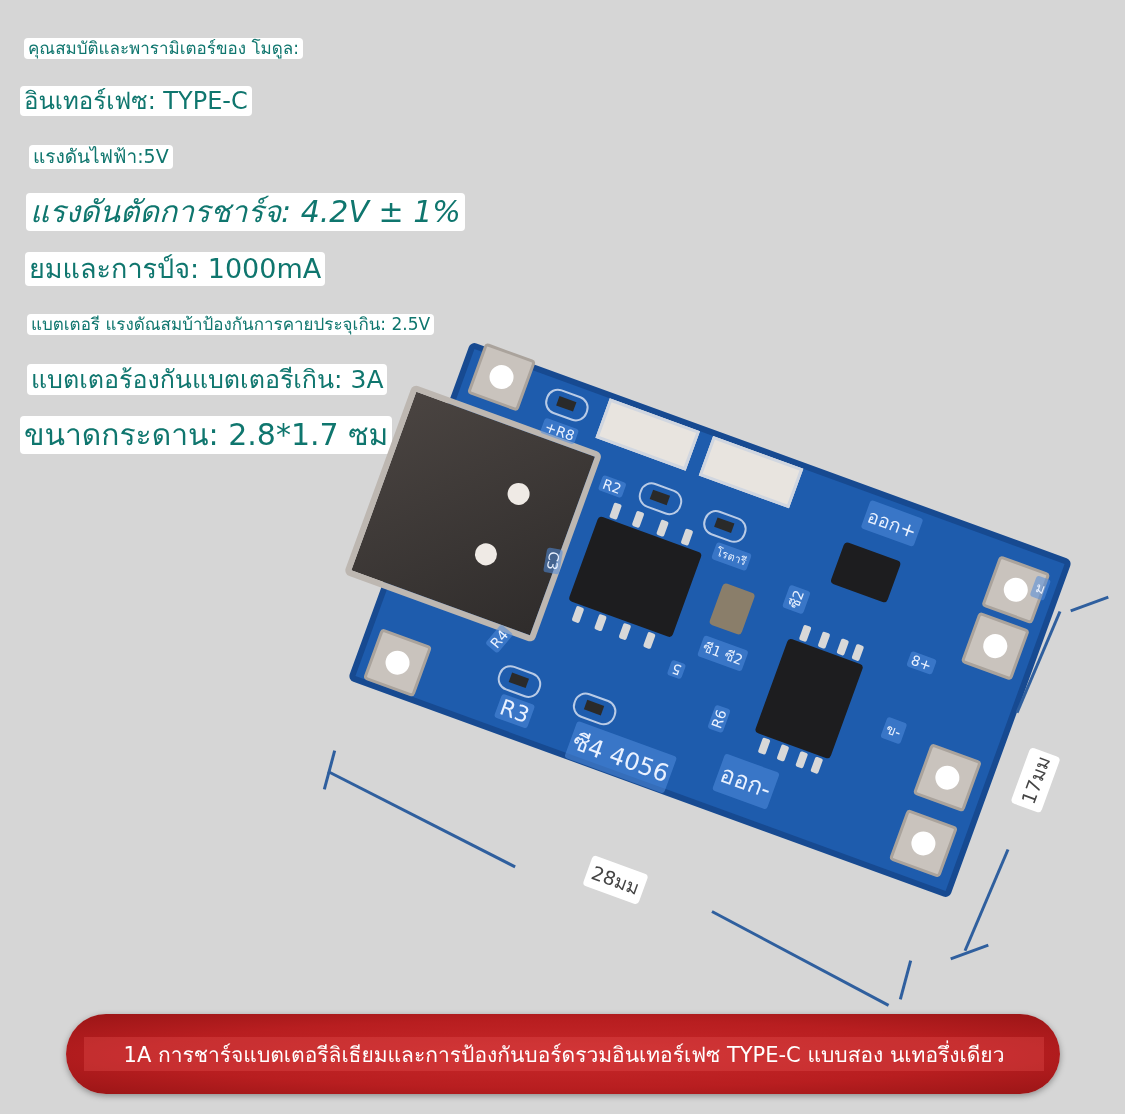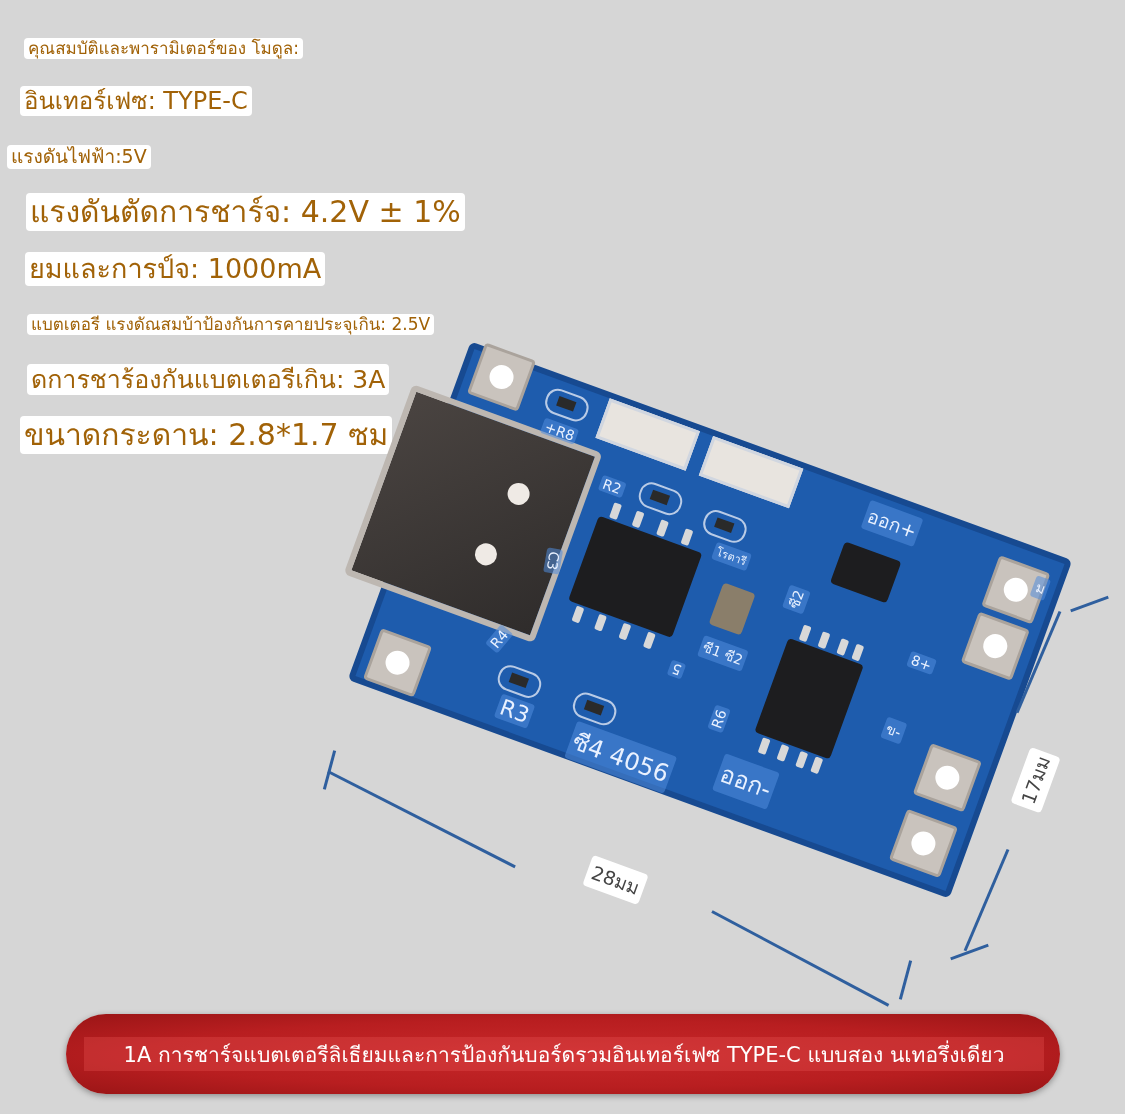--- a/index.html
+++ b/index.html
@@ -2,27 +2,27 @@
 <html><head>
   <meta charset="utf-8">
   <style>
     html, body { margin: 0; padding: 0; }
     body {
       width: 1125px; height: 1114px; overflow: hidden; position: relative;
       background: #d6d6d6;
       font-family: "DejaVu Sans", "Liberation Sans", sans-serif;
     }
     .spec {
-      position: absolute; background: #ffffff; color: #a16207;
+      position: absolute; background: #ffffff; color: #0f766e;
       border-radius: 4px; padding: 0 4px; white-space: nowrap; line-height: 1.25;
     }
     .s1 { left: 24px; top: 38px; font-size: 17px; }
     .s2 { left: 20px; top: 86px; font-size: 24px; text-align: center; }
-    .s3 { left: 7px; top: 145px; font-size: 19px; }
-    .s4 { left: 26px; top: 193px; font-size: 30px; }
+    .s3 { left: 29px; top: 145px; font-size: 19px; }
+    .s4 { left: 26px; top: 193px; font-size: 30px; font-style: italic; }
     .s5 { left: 25px; top: 252px; font-size: 27px; }
     .s6 { left: 27px; top: 314px; font-size: 17px; }
     .s7 { left: 27px; top: 364px; font-size: 25px; }
     .s8 { left: 20px; top: 416px; font-size: 30px; }
 
     .board-wrap {
       position: absolute; left: 390px; top: 440px; width: 640px; height: 360px;
       transform: rotate(20deg); transform-origin: center;
     }
     .board {
@@ -60,21 +60,21 @@
   </style>
 </head>
 <body>
 
 <div class="spec s1">คุณสมบัติและพารามิเตอร์ของ โมดูล:</div>
 <div class="spec s2">อินเทอร์เฟซ: TYPE-C</div>
 <div class="spec s3">แรงดันไฟฟ้า:5V</div>
 <div class="spec s4">แรงดันตัดการชาร์จ: 4.2V ± 1%</div>
 <div class="spec s5">ยมและการป์จ: 1000mA</div>
 <div class="spec s6">แบตเตอรี แรงดัณสมบ้าป้องกันการคายประจุเกิน: 2.5V</div>
-<div class="spec s7">ดการชาร้องกันแบตเตอรีเกิน: 3A</div>
+<div class="spec s7">แบตเตอร้องกันแบตเตอรีเกิน: 3A</div>
 <div class="spec s8">ขนาดกระดาน: 2.8*1.7 ซม</div>
 
 <div class="board-wrap">
   <div class="board"></div>
 
   <div class="pad" style="left:14px; top:-4px;"></div>
   <div class="pad" style="left:14px; top:300px;"></div>
   <div class="pad" style="left:570px; top:20px;"></div>
   <div class="pad" style="left:570px; top:80px;"></div>
   <div class="pad" style="left:570px; top:220px;"></div>

